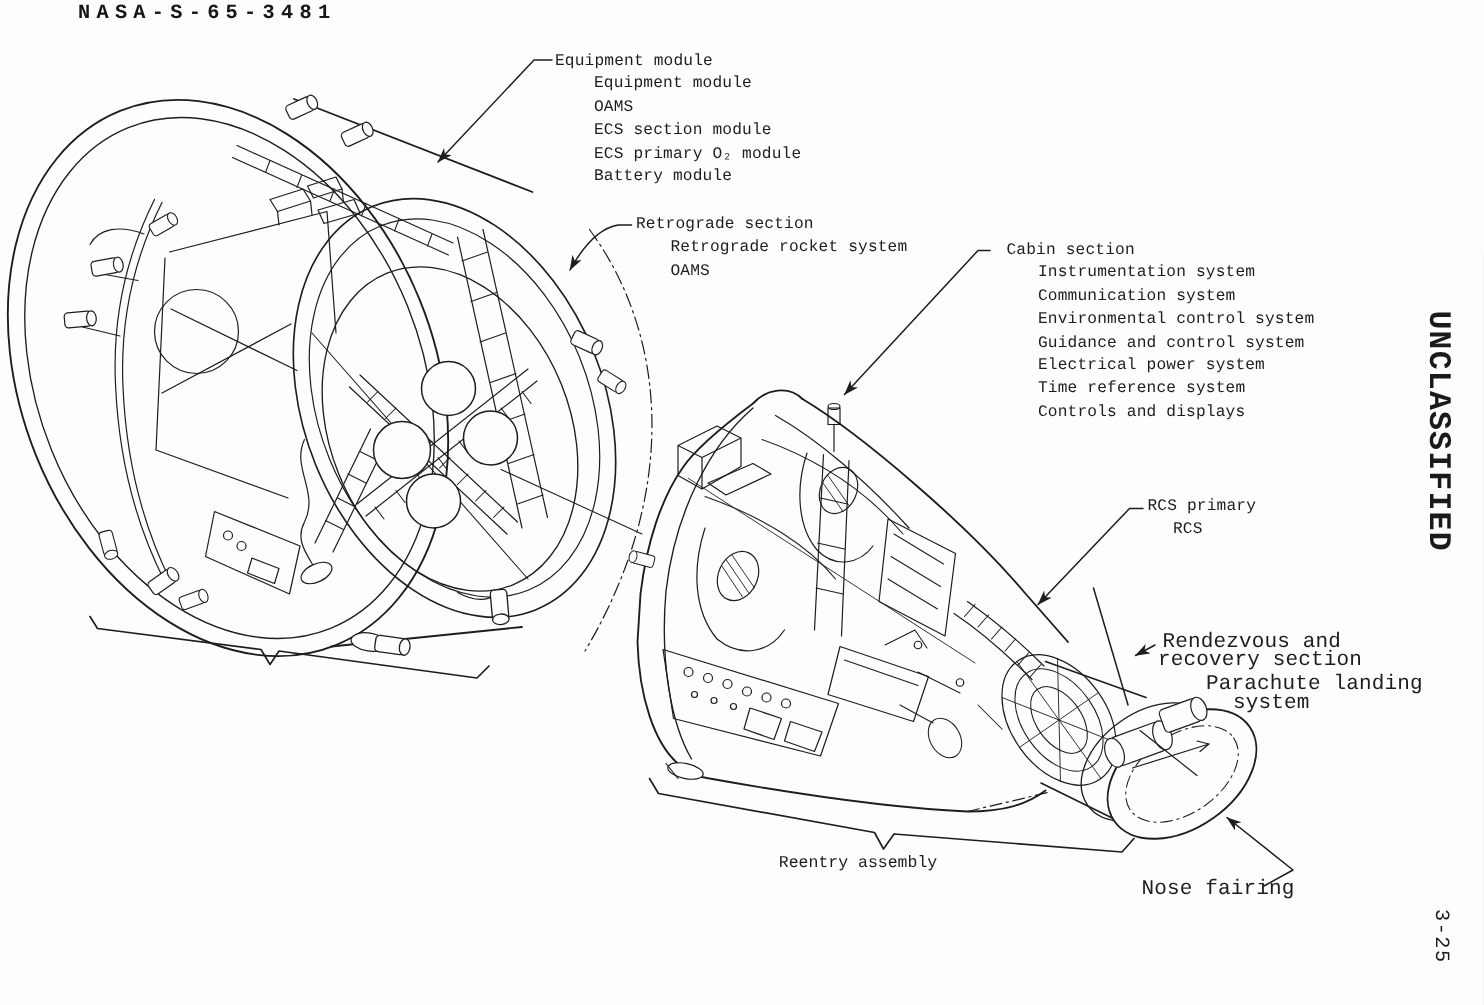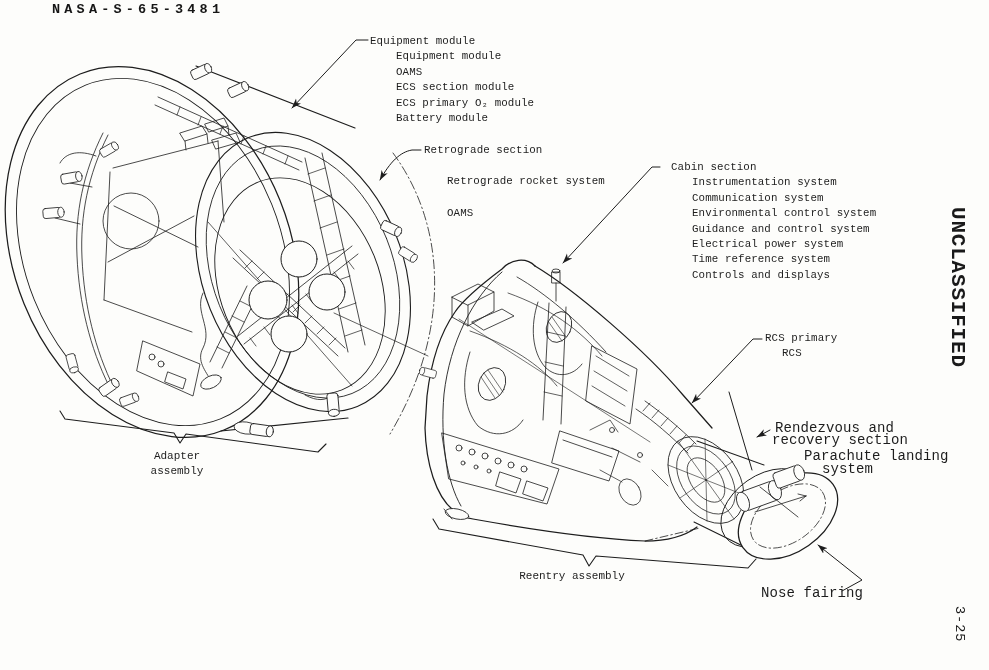--- a/index.html
+++ b/index.html
@@ -3,21 +3,21 @@
 <meta charset="utf-8">
 <style>
   html,body{margin:0;padding:0;background:#e8e8e8;}
   .page{
     position:relative;width:989px;height:670px;background:#fdfdfb;overflow:hidden;
     font-family:Liberation Mono, monospace;color:#1d1d1d;
   }
   .art{position:absolute;left:0;top:0;}
   .lbl{position:absolute;font-size:10.8px;line-height:15.4px;white-space:nowrap;letter-spacing:.1px;}
   .lbl .li{padding-left:26px;}
-  .lbl.retro .li{padding-left:23px;margin-top:16px;}
+  .lbl.retro .li{padding-left:23px;}
   .lbl.cabin .li{padding-left:21px;}
   .lbl.rcs .li{padding-left:17px;}
   .line{position:absolute;font-size:14px;white-space:nowrap;letter-spacing:.1px;}
   .docid{position:absolute;left:52px;top:2px;font-size:13.5px;letter-spacing:4.2px;font-weight:bold;color:#161616;}
   .assembly{position:absolute;text-align:center;font-size:11px;line-height:15px;}
   .caption{position:absolute;left:262px;top:630px;width:390px;text-align:center;font-size:12px;letter-spacing:.2px;color:#1a1a1a;}
   .vertical{position:absolute;writing-mode:vertical-rl;text-orientation:mixed;white-space:nowrap;color:#1a1a1a;}
   .unclass{left:946px;top:207px;font-size:21px;letter-spacing:.8px;font-weight:bold;}
   .pageno{left:952px;top:606px;font-size:13.5px;letter-spacing:1px;}
   svg *{vector-effect:none;}
@@ -233,24 +233,20 @@
     <div class="li">RCS</div>
   </div>
 
   <div class="line" style="left:775px;top:420px">Rendezvous and</div>
   <div class="line" style="left:772px;top:432px">recovery section</div>
   <div class="line" style="left:804px;top:448px">Parachute landing</div>
   <div class="line" style="left:822px;top:461px">system</div>
 
   <div class="line" style="left:761px;top:585px">Nose fairing</div>
 
-  <div class="assembly" style="left:132px;top:449px;width:90px">
-    <div>Adapter</div>
-    <div>assembly</div>
-  </div>
 
   <div class="assembly" style="left:498px;top:569px;width:148px">Reentry assembly</div>
 
 
   <div class="vertical unclass">UNCLASSIFIED</div>
   <div class="vertical pageno">3-25</div>
 
 </div>
 
 </body></html>

